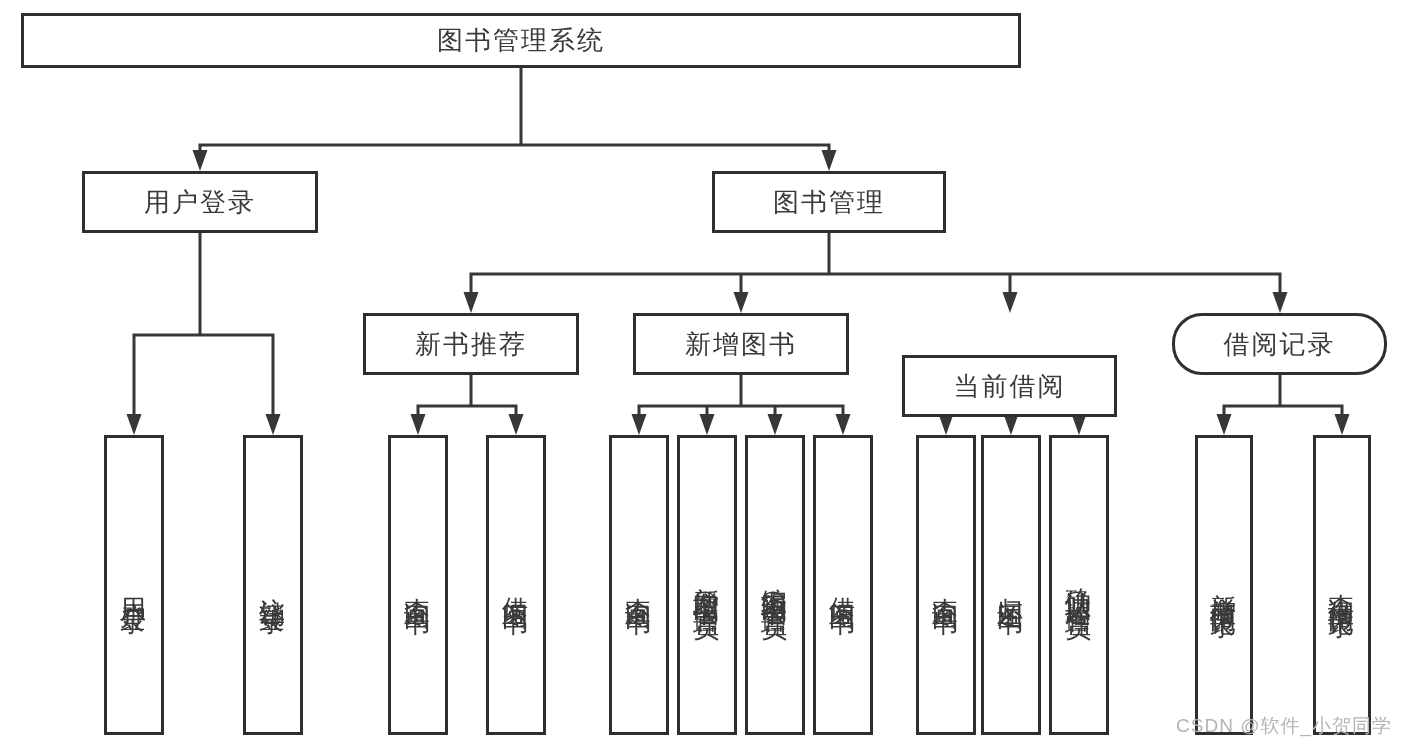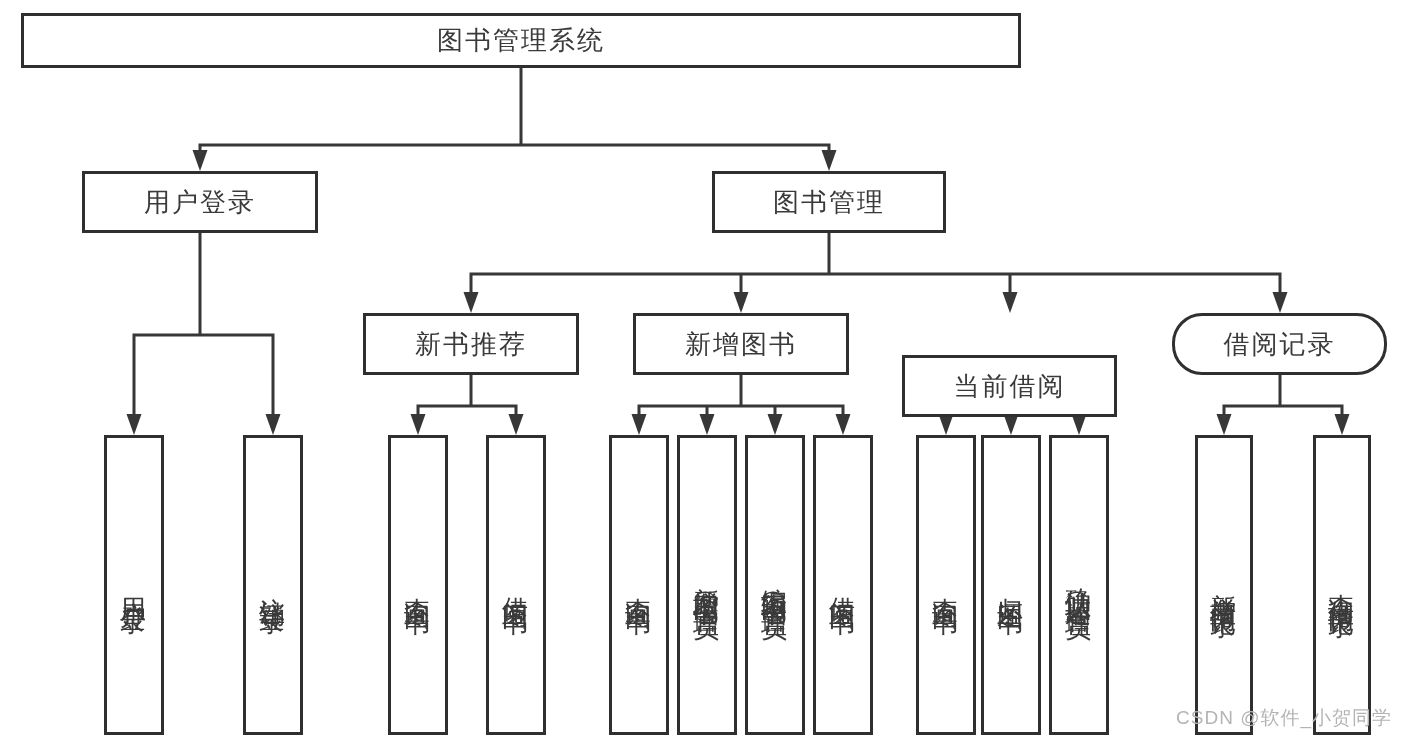--- a/index.html
+++ b/index.html
@@ -50,21 +50,21 @@
   #n-g3-2 { left: 745px; }
   #n-g3-3 { left: 813px; }
   #n-g4-0 { left: 916px; }
   #n-g4-1 { left: 981px; }
   #n-g4-2 { left: 1049px; }
   #n-g5-0 { left: 1195px; width: 58px; }
   #n-g5-1 { left: 1313px; width: 58px; }
   .watermark {
     position: absolute;
     right: 13px;
-    bottom: 16px;
+    bottom: 8px;
     font-size: 19px;
     letter-spacing: 1px;
     color: #b4b4b4;
   }
 </style>
 </head>
 <body>
 
 <div class="stage">
 

